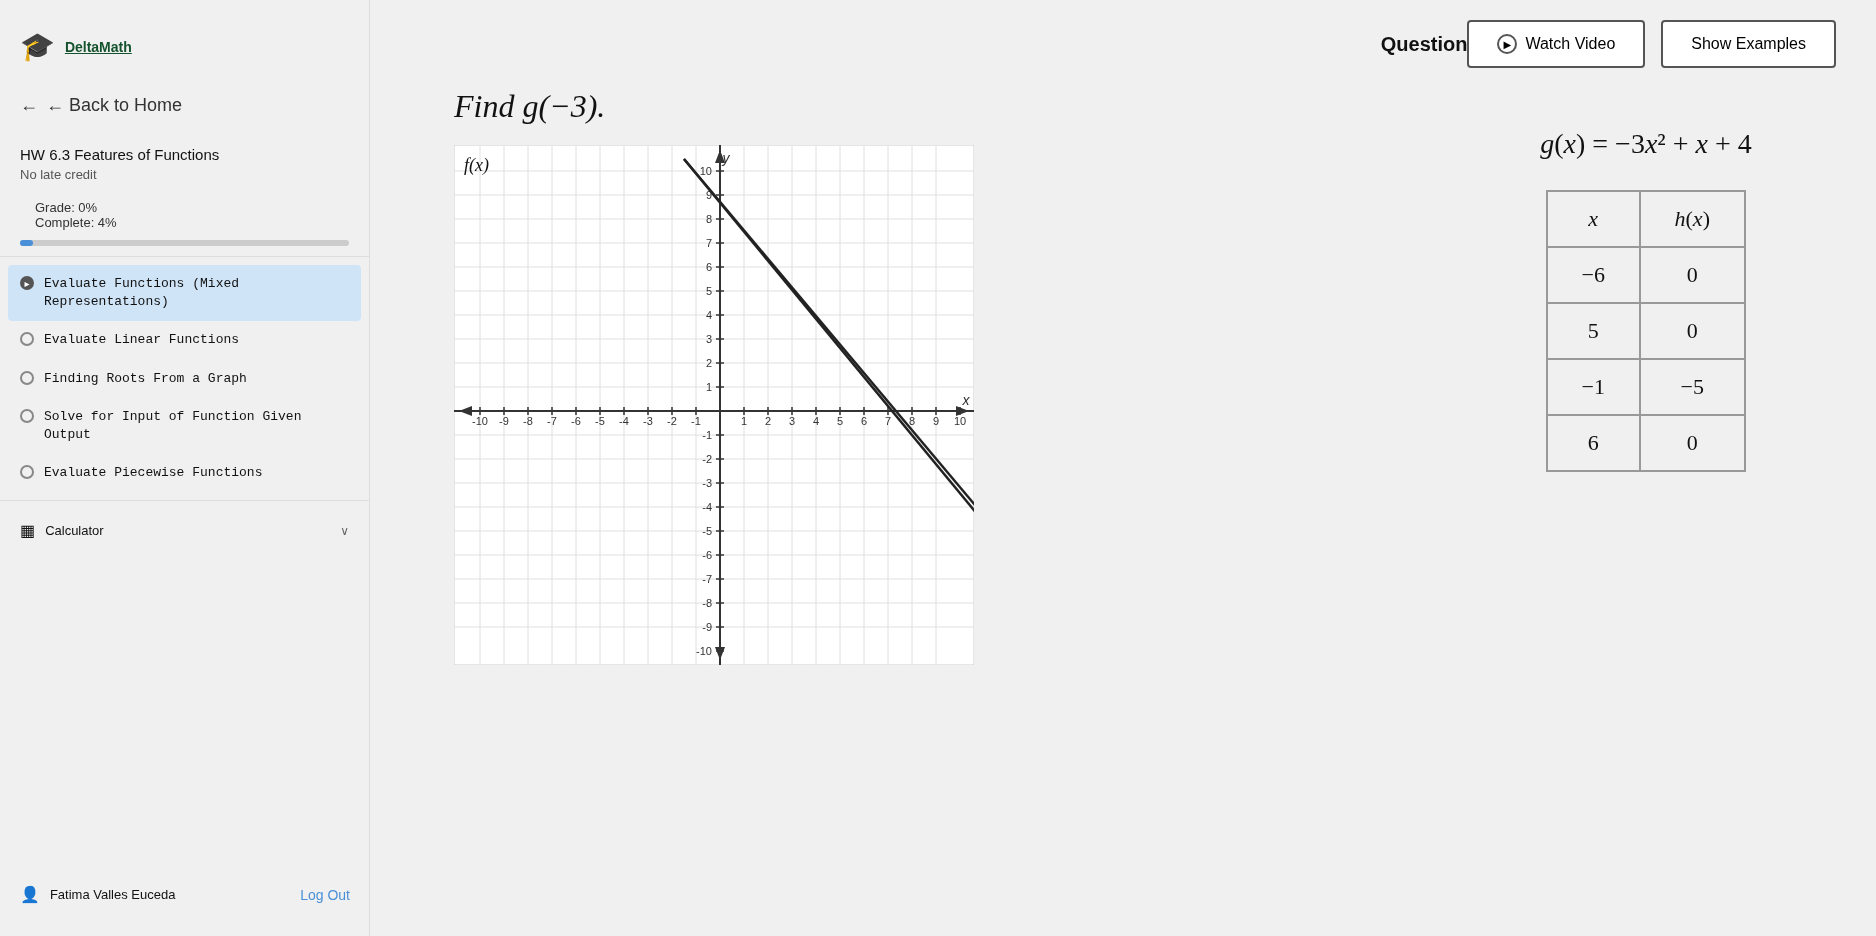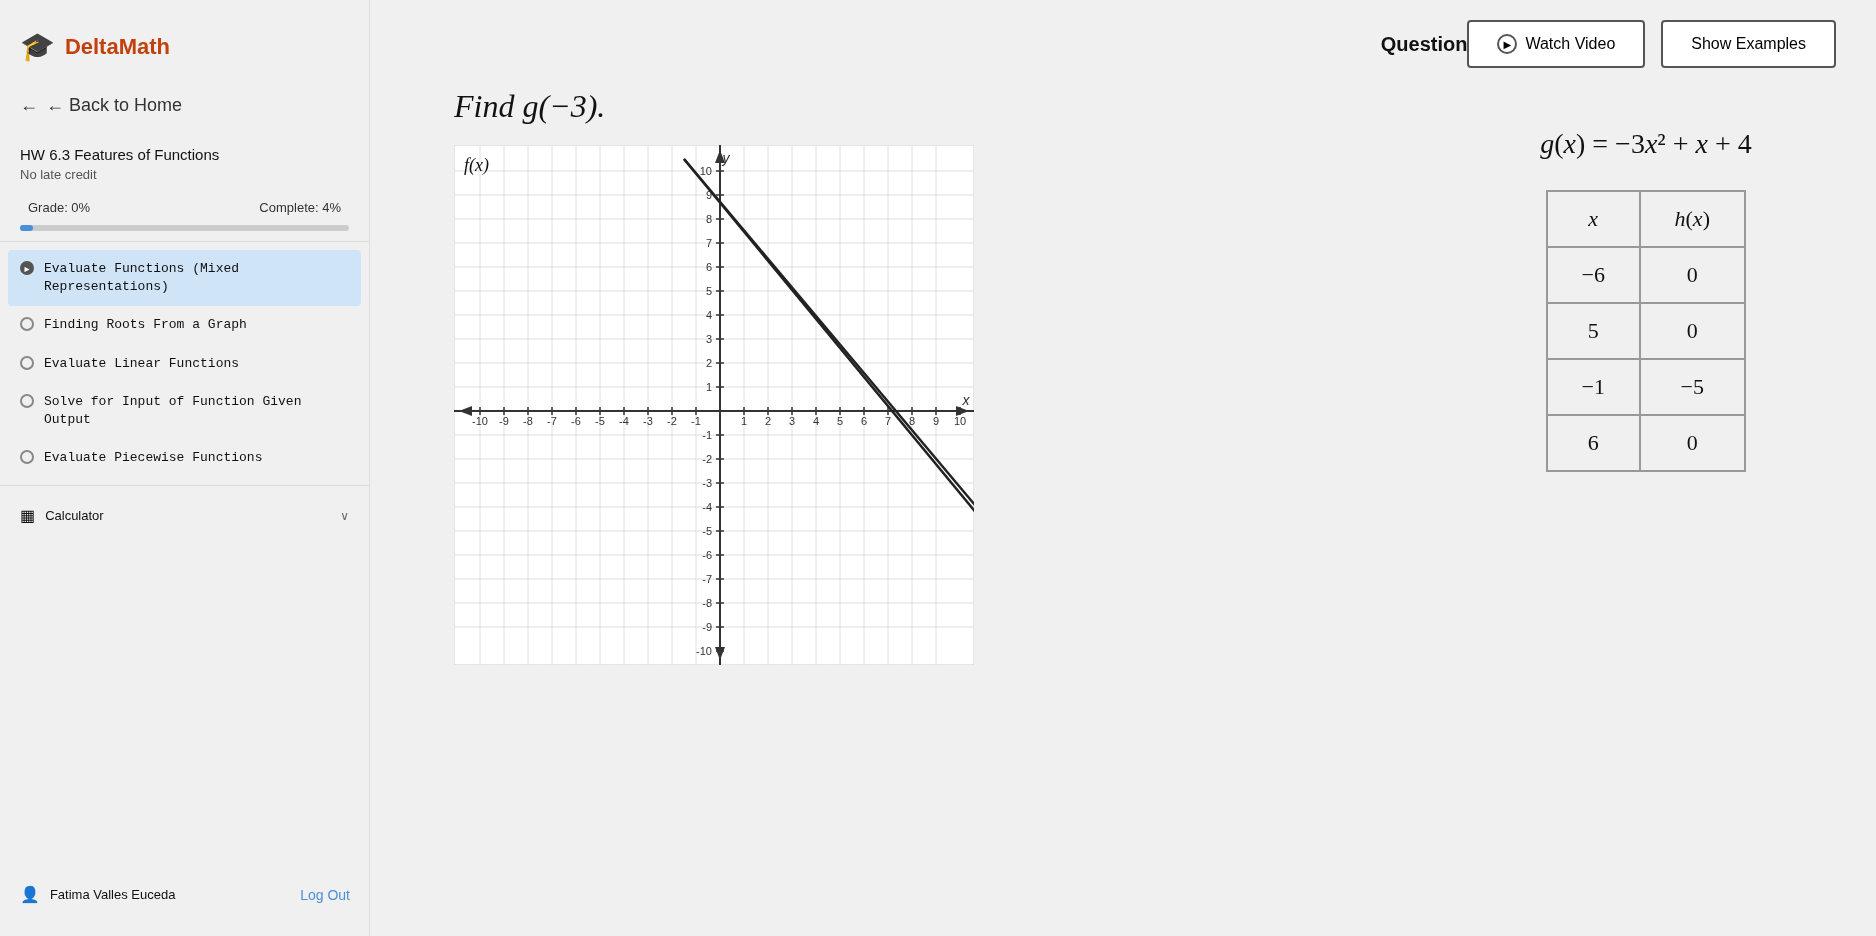--- a/index.html
+++ b/index.html
@@ -30,24 +30,25 @@
     .logo-area {
       display: flex;
       align-items: center;
       padding: 10px 20px 20px 20px;
       gap: 10px;
     }
     .logo-icon {
       font-size: 28px;
     }
     .logo-text {
-      font-size: 22px;
+      font-size: 14px;
       font-weight: bold;
-      color: #c2410c;
-      font-family: Arial, sans-serif;
+      color: #14532d;
+      font-family: Arial, sans-serif;
+      text-decoration: underline;
     }
     .back-to-home {
       display: flex;
       align-items: center;
       padding: 12px 20px;
       font-size: 18px;
       color: #333;
       gap: 8px;
       font-family: Arial, sans-serif;
       cursor: pointer;
@@ -63,24 +64,25 @@
     }
     .hw-subtitle {
       font-size: 13px;
       color: #555;
       font-family: Arial, sans-serif;
       margin-top: 4px;
     }
     .grade-row {
       display: flex;
       justify-content: space-between;
-      padding: 10px 28px;
+      padding: 10px 35px;
       font-size: 13px;
       font-family: Arial, sans-serif;
       color: #333;
+      flex-direction: column;
     }
     .progress-bar-container {
       height: 6px;
       background: #ccc;
       margin: 0 20px 10px 20px;
       border-radius: 3px;
     }
     .progress-bar-fill {
       height: 6px;
       background: #4a90d9;
@@ -305,26 +307,26 @@
 
     <hr class="divider">
 
     <div class="nav-item active">
       <div class="nav-item-bullet active-bullet">▸</div>
       <span class="nav-item-text">Evaluate Functions (Mixed Representations)</span>
     </div>
 
     <div class="nav-item">
       <div class="nav-item-bullet"></div>
-      <span class="nav-item-text">Finding Roots From a Graph</span>
+      <span class="nav-item-text">Evaluate Linear Functions</span>
     </div>
 
     <div class="nav-item">
       <div class="nav-item-bullet"></div>
-      <span class="nav-item-text">Evaluate Linear Functions</span>
+      <span class="nav-item-text">Finding Roots From a Graph</span>
     </div>
 
     <div class="nav-item">
       <div class="nav-item-bullet"></div>
       <span class="nav-item-text">Solve for Input of Function Given Output</span>
     </div>
 
     <div class="nav-item">
       <div class="nav-item-bullet"></div>
       <span class="nav-item-text">Evaluate Piecewise Functions</span>

